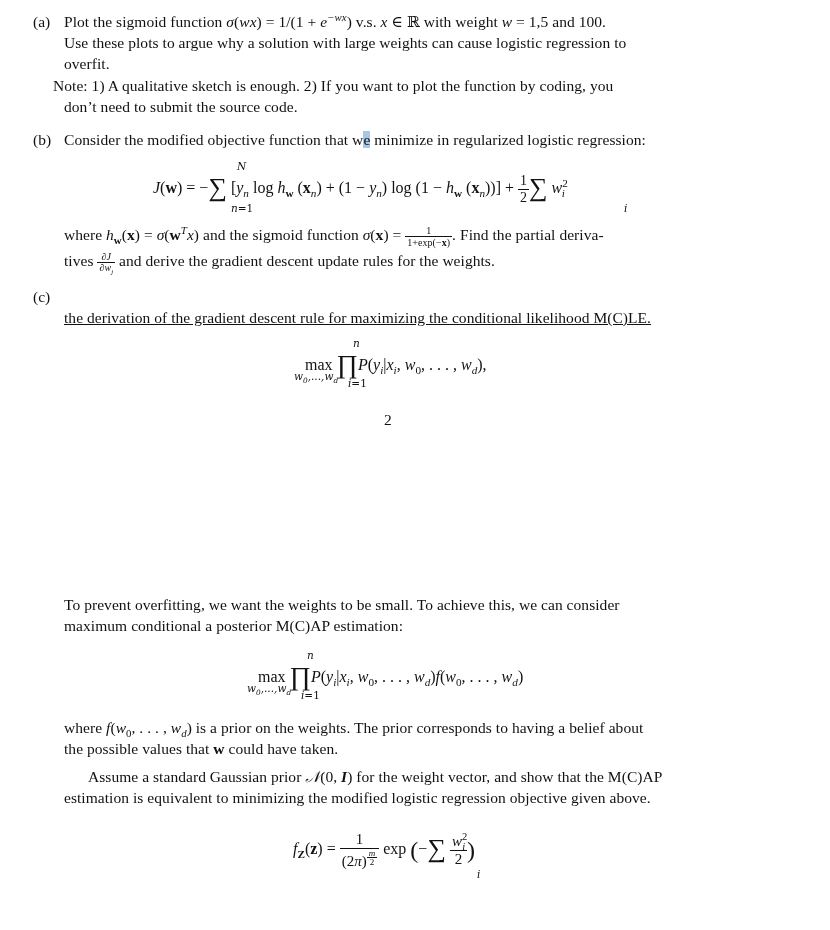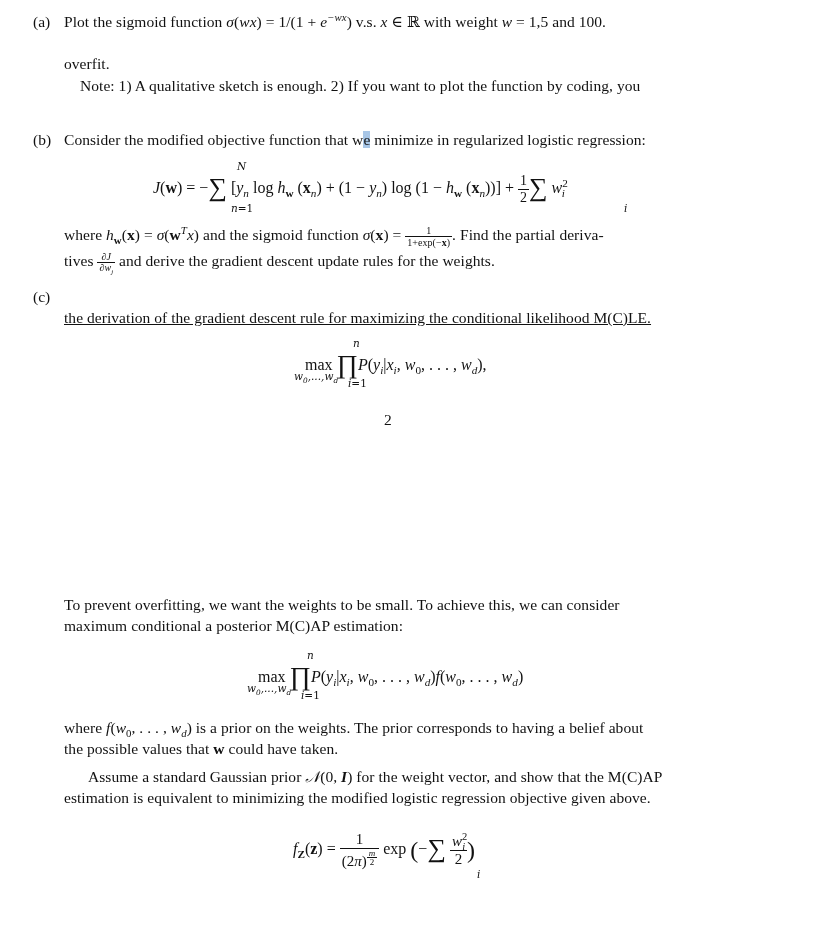--- a/index.html
+++ b/index.html
@@ -37,22 +37,24 @@
   .pagenum { position: absolute; font-family: "Liberation Serif", serif; font-size: 15.5px; }
   sup, sub { font-size: 70%; line-height: 0; }
 </style>
 </head>
 <body>
 
 <div class="page page-top">
 
   <span class="lbl" style="left:33px; top:11px;">(a)</span>
   <div class="txt" style="left:64px; top:11px;">Plot the sigmoid function <span class="math">σ</span>(<span class="math">wx</span>) = 1/(1 + <span class="math">e</span><sup class="math">−wx</sup>) v.s. <span class="math">x</span> ∈ ℝ with weight <span class="math">w</span> = 1,5 and 100.</div>
+  <div class="txt" style="left:64px; top:32px;">Use these plots to argue why a solution with large weights can cause logistic regression to</div>
   <div class="txt" style="left:64px; top:53px;">overfit.</div>
-  <div class="txt" style="left:80px; top:75px;">Note: 1) A qualitative sketch is enough. 2) If you want to plot the function by coding, you</div>
+  <div class="txt" style="left:53px; top:75px;">Note: 1) A qualitative sketch is enough. 2) If you want to plot the function by coding, you</div>
+  <div class="txt" style="left:64px; top:96px;">don’t need to submit the source code.</div>
 
   <span class="lbl" style="left:33px; top:129px;">(b)</span>
   <div class="txt" style="left:64px; top:129px;"><span>Consider the modified objective function that w</span><span class="cursor-hl">e</span><span> minimize in regularized logistic regression:</span></div>
 
   <div class="eq" style="left:153px; top:172px;">
     <span class="math">J</span>(<span class="bold">w</span>) = −<span class="big" style="position:relative; top:3px;">∑</span>&nbsp;[<span class="math">y<sub>n</sub></span> log <span class="math">h</span><sub class="bold">w</sub> (<span class="bold">x</span><sub class="math">n</sub>) + (1 − <span class="math">y<sub>n</sub></span>) log (1 − <span class="math">h</span><sub class="bold">w</sub> (<span class="bold">x</span><sub class="math">n</sub>))] + <span class="frac" style="font-size:14px;"><span class="num">1</span><span class="den">2</span></span><span class="big" style="position:relative; top:3px;">∑</span> <span class="math">w</span><sup>2</sup><sub class="math" style="margin-left:-6px;">i</sub>
   </div>
   <span class="limit" style="left:237px; top:160px;">N</span>
   <span class="limit" style="left:231px; top:202px; font-style:normal;"><i>n</i>=1</span>
   <span class="limit" style="left:624px; top:202px;">i</span>

